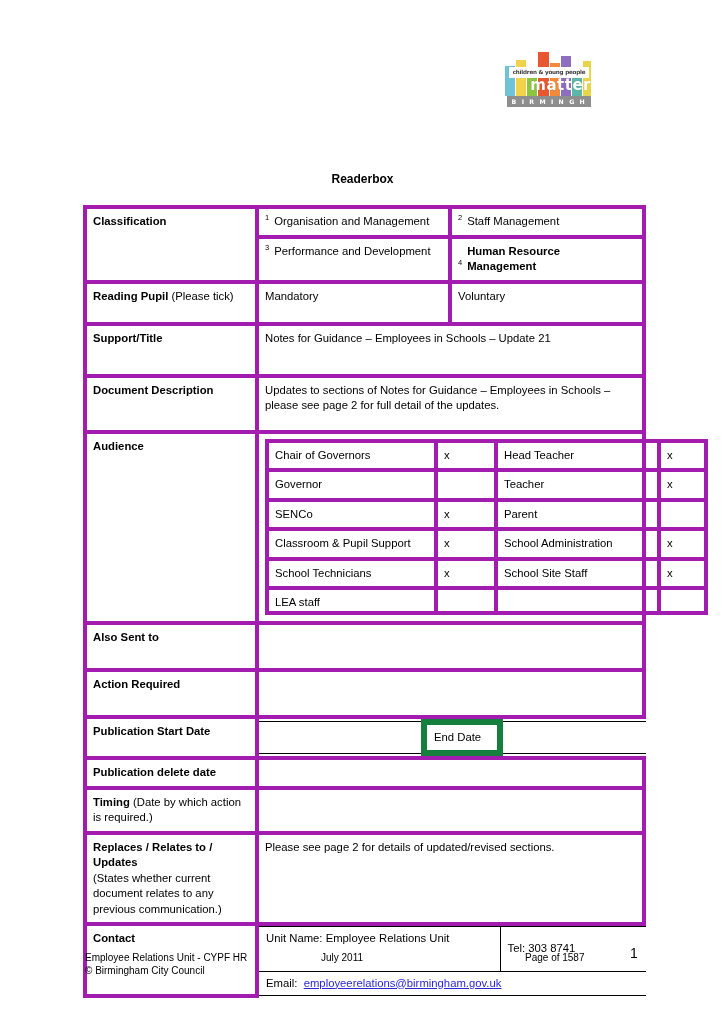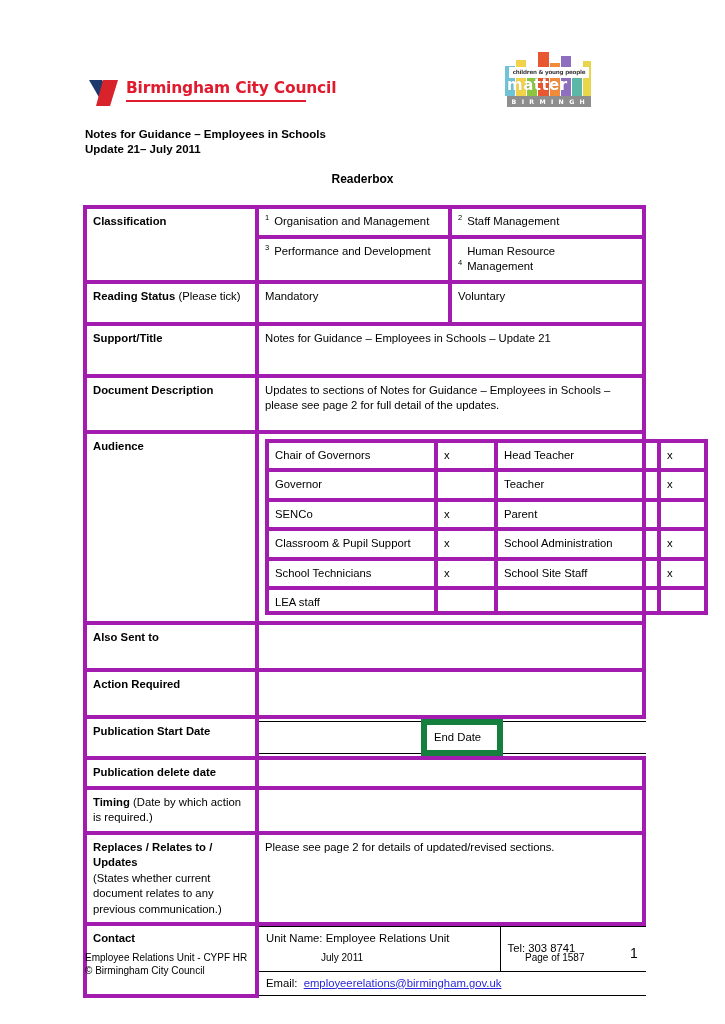--- a/index.html
+++ b/index.html
@@ -81,21 +81,21 @@
   }
   .cyp-matter {
     position: absolute;
     left: 4px; top: 26px;
     width: 84px; height: 19px;
     color: #ffffff;
     font-family: "DejaVu Sans", sans-serif;
     font-size: 15px;
     font-weight: bold;
     line-height: 19px;
-    text-align: left;
+    text-align: right;
     letter-spacing: 0.5px;
     text-shadow: 0 0 1px rgba(0,0,0,.25);
   }
   .cyp-birm {
     position: absolute;
     left: 4px; top: 46px;
     width: 84px; height: 11px;
     background: #8e8e8e;
     color: #ffffff;
     font-family: "DejaVu Sans", sans-serif;
@@ -143,21 +143,21 @@
     line-height: 15.5px;
   }
   td.lbl { font-weight: bold; }
   td.lbl .nb { font-weight: normal; }
   .sup {
     font-size: 7.5px;
     vertical-align: super;
     line-height: 0;
     padding-right: 5px;
   }
-  .hang { display: inline-block; text-indent: 0; }
+  .hang { display: inline-block; text-indent: 0; font-weight: bold; }
 
   
   .aud {
     width: 100%;
     border-collapse: collapse;
     table-layout: fixed;
     font-size: 11.3px;
   }
   .aud td {
     border: 0;
@@ -192,47 +192,37 @@
     left: 545px;
     top: -4px;
     font-size: 14px;
   }
 </style>
 </head>
 <body>
 
 <div class="page">
 
-  <div class="bcc-logo">
-    <svg class="bcc-chev" viewBox="0 0 46 30">
-      <polygon points="1,2 14,2 23,16 16,28" fill="#1b3a6b"></polygon>
-      <polygon points="15,2 30,2 22,28 8,28" fill="#d8232a"></polygon>
-    </svg>
-    <div class="bcc-wordmark">Birmingham City Council</div>
-    <div class="bcc-rule"></div>
-  </div>
 
   <div class="cyp-logo">
     <svg class="cyp-bars" viewBox="0 0 90 46" preserveAspectRatio="none">
       <rect x="2" y="16" width="10" height="30" fill="#6fc3d6"></rect>
       <rect x="13" y="10" width="10" height="36" fill="#f2d24a"></rect>
       <rect x="24" y="22" width="10" height="24" fill="#8cc63f"></rect>
       <rect x="35" y="2" width="11" height="44" fill="#e8572f"></rect>
       <rect x="47" y="13" width="10" height="33" fill="#f08b3a"></rect>
       <rect x="58" y="6" width="10" height="40" fill="#8e6fbf"></rect>
       <rect x="69" y="19" width="10" height="27" fill="#5bb8a8"></rect>
       <rect x="80" y="11" width="8" height="35" fill="#e8d64a"></rect>
     </svg>
     <div class="cyp-strip1">children &amp; young people</div>
     <div class="cyp-matter">matter</div>
     <div class="cyp-birm">B I R M I N G H A M</div>
   </div>
 
-  <div class="doc-heading">Notes for Guidance – Employees in Schools
-Update 21– July 2011</div>
   <div class="readerbox-title">Readerbox</div>
 
   <table class="readerbox">
     <colgroup>
       <col style="width:172px">
       <col style="width:193px">
       <col style="width:194px">
     </colgroup>
     <tbody>
 
@@ -249,21 +239,21 @@
         <td>
           <span class="sup">3</span><span>Performance and Development</span>
         </td>
         <td>
           <span class="sup">4</span><span class="hang" style="white-space:pre-line">Human Resource
 Management</span>
         </td>
       </tr>
 
       <tr>
-        <td class="lbl" style="height:28px"><span>Reading Status </span><span class="nb">(Please tick)</span></td>
+        <td class="lbl" style="height:28px"><span>Reading Pupil </span><span class="nb">(Please tick)</span></td>
         <td><span>Mandatory</span></td>
         <td><span>Voluntary</span></td>
       </tr>
 
       <tr>
         <td class="lbl" style="height:38px">Support/Title</td>
         <td colspan="2">Notes for Guidance – Employees in Schools – Update 21</td>
       </tr>
 
       <tr>

